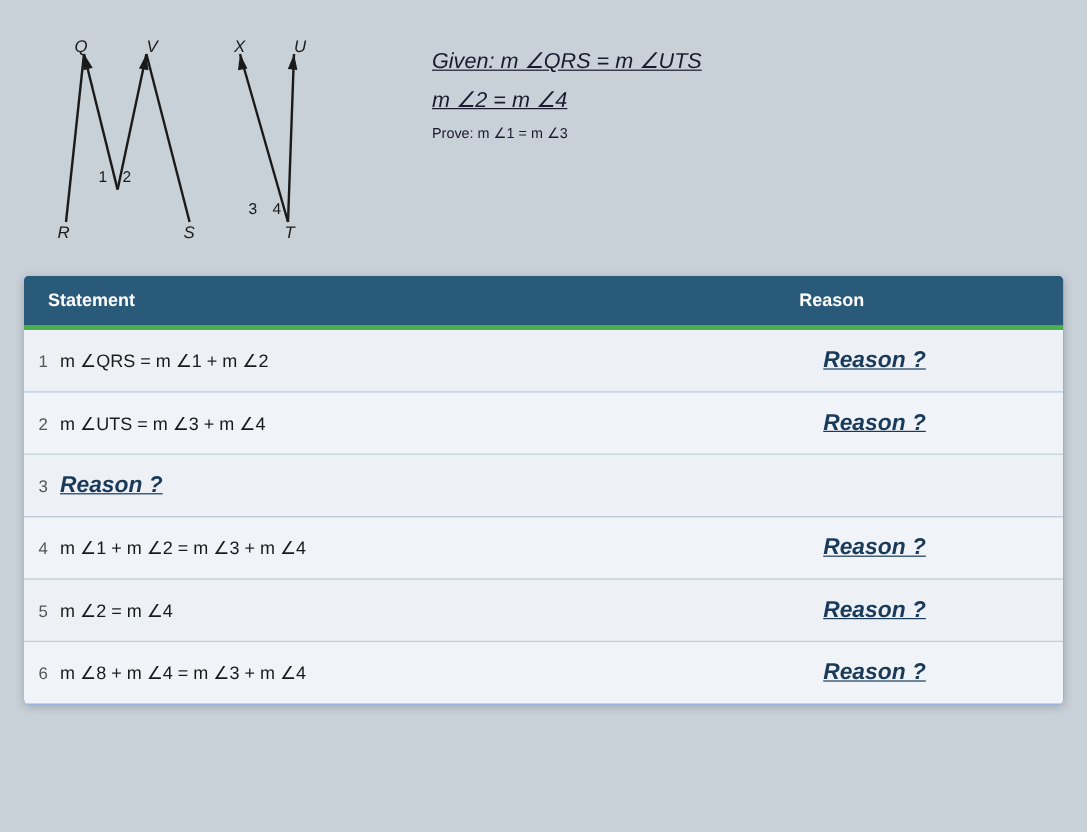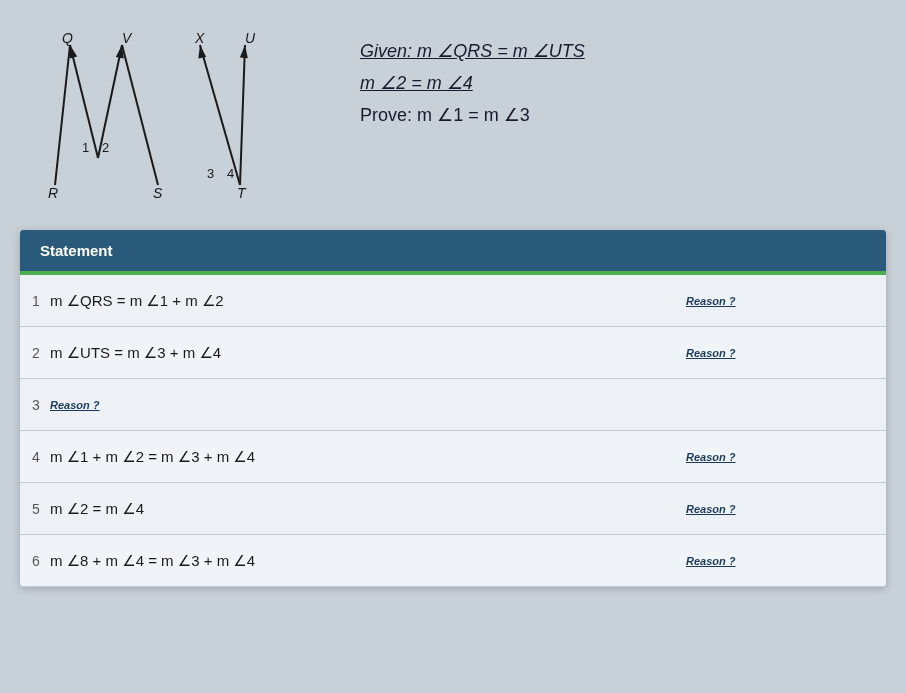--- a/index.html
+++ b/index.html
@@ -38,21 +38,21 @@
 
     .given-line {
       font-size: 18px;
       color: #1a1a2e;
       margin-bottom: 10px;
       font-style: italic;
       text-decoration: underline;
     }
 
     .prove-line {
-      font-size: 18px;
+      font-size: 12px;
       color: #1a1a2e;
       margin-top: 10px;
     }
 
     .table-section {
       background: #3b82f6;
       margin: 0 20px;
       border-radius: 4px;
       overflow: hidden;
       box-shadow: 0 2px 8px rgba(0,0,0,0.2);
@@ -100,21 +100,21 @@
 
     .row-statement {
       flex: 1;
       font-size: 15px;
       color: #1a1a1a;
       padding: 8px 0;
     }
 
     .row-reason {
       width: 200px;
-      font-size: 11px;
+      font-size: 19px;
       color: #1a3a5a;
       font-weight: bold;
       text-decoration: underline;
       cursor: pointer;
       font-style: italic;
     }
 
     .green-accent {
       height: 4px;
       background: #4caf50;
@@ -188,20 +188,21 @@
     </div>
     <div class="prove-line">
       <span>Prove: m ∠1 = m ∠3</span>
     </div>
   </div>
 </div>
 
 <div class="table-section">
   <div class="table-header">
     <div class="col-statement">Statement</div>
+    <div class="col-reason">Reason</div>
   </div>
   <div class="green-accent"></div>
 
   <div class="table-row">
     <span class="row-num">1</span>
     <span class="row-statement">m ∠QRS = m ∠1 + m ∠2</span>
     <span class="row-reason first-row-reason">Reason ?</span>
   </div>
 
   <div class="table-row">

